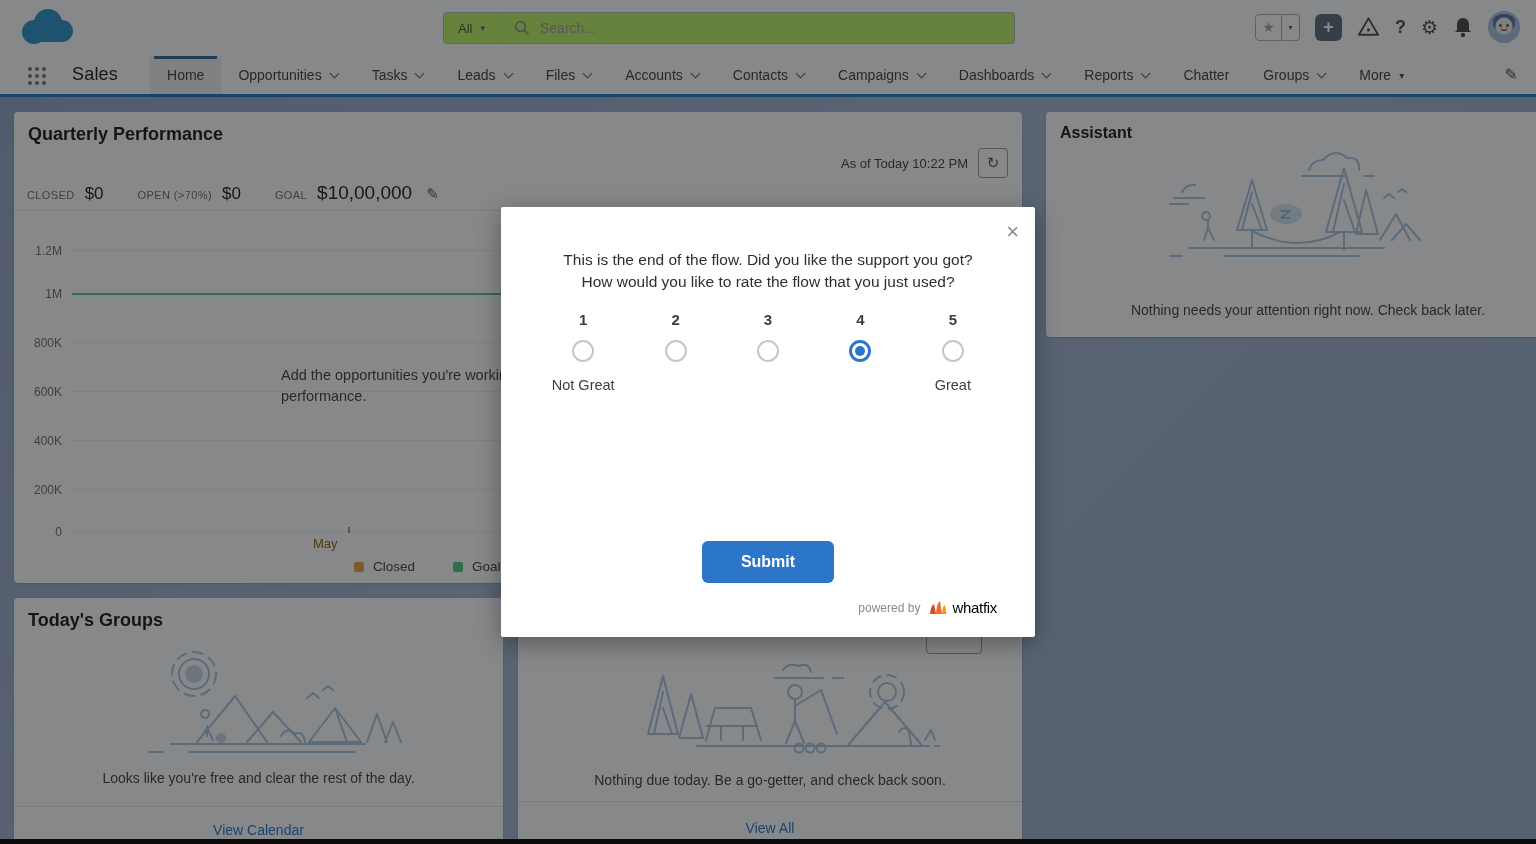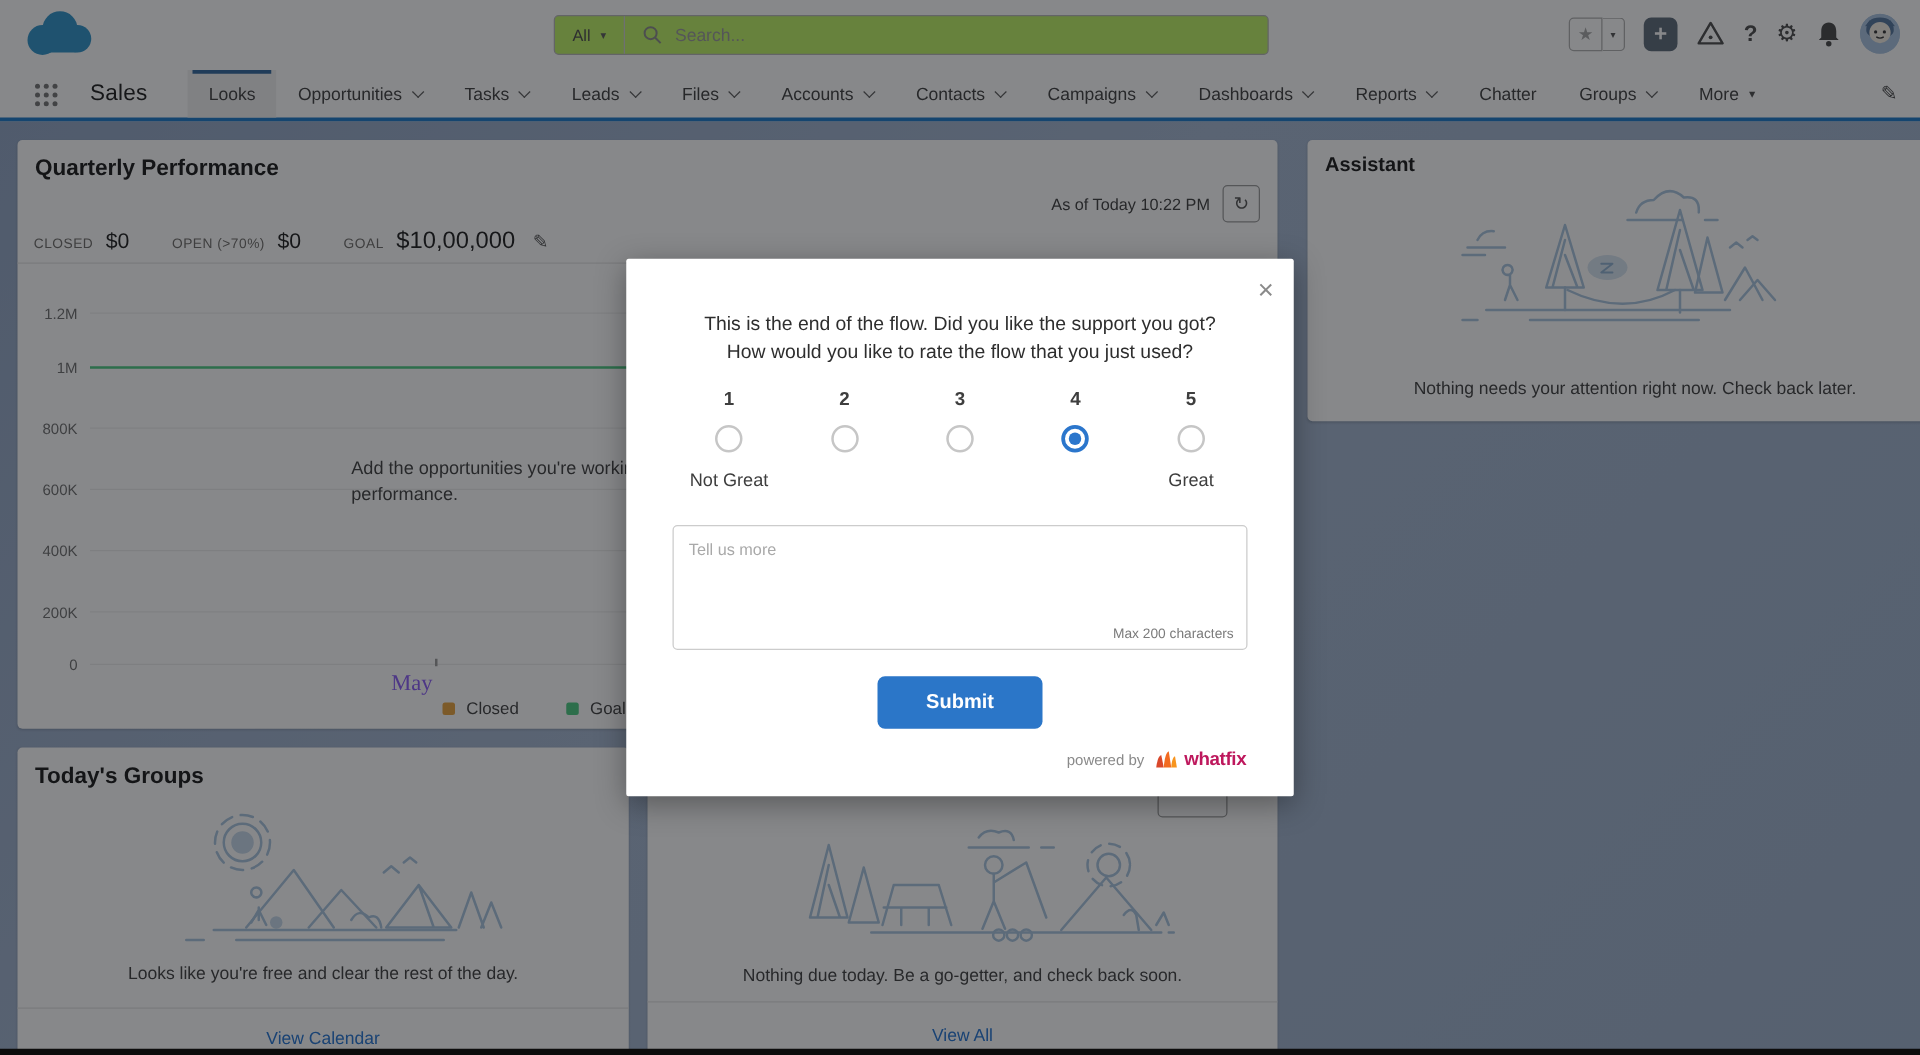--- a/index.html
+++ b/index.html
@@ -54,21 +54,21 @@
   .stat-value { font-size:17px; color:#1c1c1c; }
   .stat-value.big { font-size:19px; }
   .stat-pencil { font-size:15px; color:#555; margin-left:4px; cursor:pointer; font-family:"DejaVu Sans",sans-serif; }
   .qp-divider { position:absolute; left:0; right:0; top:98px; border-top:1px solid #e4e4e4; }
 
   .grow { position:absolute; left:6px; right:16px; height:14px; }
   .grow .gl-label { position:absolute; left:0; top:-2px; width:42px; text-align:right; font-size:12px; color:#6e6e6e; }
   .grow .gl-line { position:absolute; left:52px; right:0; top:4px; border-top:1px solid rgba(0,0,0,.07); }
   .grow.goal-row .gl-line { border-top:2px solid #4bca81; }
   .x-tick { position:absolute; left:334px; top:415px; width:2px; height:6px; background:#9a9a9a; }
-  .x-label { position:absolute; left:299px; top:424px; width:72px; text-align:left; font-size:18px; color:#8b5cf6;font-family:Liberation Serif, serif; }
+  .x-label { position:absolute; left:299px; top:424px; width:72px; text-align:left; font-size:13px; color:#a16207; }
   .chart-empty { position:absolute; left:267px; top:253px; font-size:14.5px; color:#3f3f3f; line-height:21px; }
   .chart-empty div { white-space:nowrap; }
   .legend { position:absolute; left:340px; top:447px; display:flex; gap:38px; align-items:center; }
   .legend-item { display:flex; align-items:center; gap:9px; font-size:13.5px; color:#3e3e3e; cursor:pointer; }
   .legend-swatch { width:10px; height:10px; border-radius:2px; }
 
   
   .assistant-card { left:1046px; top:112px; width:524px; height:225px; }
   .assistant-title { position:absolute; left:14px; top:12px; font-size:16px; }
   .assistant-illo { position:absolute; left:88px; top:38px; }
@@ -103,21 +103,21 @@
   .radio.selected::after { content:""; width:10px; height:10px; border-radius:50%; background:#2b76cc; }
   .rating-word { margin-top:15px; font-size:14.5px; color:#3e3e3e; height:18px; }
   .feedback-box { position:absolute; left:37px; top:213px; width:460px; height:100px; border:1px solid #cccccc; border-radius:4px; }
   .feedback-box textarea { width:100%; height:72px; border:none; outline:none; resize:none; font-family:"Liberation Sans",sans-serif; font-size:13px; color:#444; padding:11px 12px; background:transparent; }
   .feedback-box textarea::placeholder { color:#a9a9a9; }
   .max-chars { position:absolute; right:10px; bottom:6px; font-size:11px; color:#7b7b7b; }
   .submit-btn { position:absolute; left:201px; top:334px; width:132px; height:42px; background:#2b76c8; border:none; border-radius:6px; color:#fff; font-size:16px; font-weight:bold; font-family:"Liberation Sans",sans-serif; cursor:pointer; }
   .powered-row { position:absolute; right:38px; top:392px; display:flex; align-items:center; gap:8px; }
   .powered-text { font-size:12px; color:#8a8a8a; }
   .brand-wrap { display:flex; align-items:center; gap:2px; }
-  .brand-text { font-size:15px; font-weight:bold; color:#be185d; letter-spacing:-.3px; }
+  .brand-text { font-size:15px; font-weight:normal; color:#000000; letter-spacing:-.3px; }
 </style>
 </head>
 <body>
 
 <div class="screen">
 
   <div class="header">
     <div class="cloud-logo">
       <svg width="62" height="44" viewBox="0 0 62 44">
         <g fill="#2f93c8">
@@ -185,21 +185,21 @@
         <span></span>
         <span></span>
         <span></span>
         <span></span>
         <span></span>
         <span></span>
     </div>
     <div class="app-name">Sales</div>
     <div class="tabs">
       <div class="tab active">
-          <span>Looks</span>
+          <span>Home</span>
         </div>
       <div class="tab">
           <span>Opportunities</span>
           <span class="chev"></span>
         </div>
       <div class="tab">
           <span>Tasks</span>
           <span class="chev"></span>
         </div>
       <div class="tab">
@@ -415,24 +415,20 @@
         <span class="rating-num">4</span>
         <div class="radio selected"></div>
         <span class="rating-word"></span>
       </div>
       <div class="rating-col">
         <span class="rating-num">5</span>
         <div class="radio"></div>
         <span class="rating-word">Great</span>
       </div>
     </div>
-    <div class="feedback-box">
-      <textarea placeholder="Tell us more" style=""></textarea>
-      <span class="max-chars">Max 200 characters</span>
-    </div>
     <button class="submit-btn">Submit</button>
     <div class="powered-row">
       <span class="powered-text">powered by</span>
       <span class="brand-wrap">
         <svg width="22" height="17" viewBox="0 0 22 17">
           <path d="M2 15 Q3 6 6 5 L8 15 Z" fill="#d9482b"></path>
           <path d="M8 15 Q9 3 12 2 L14 15 Z" fill="#f26b21"></path>
           <path d="M14 15 Q14.5 7 17 6 L18.5 15 Z" fill="#f7941d"></path>
         </svg>
         <span class="brand-text">whatfix</span>

